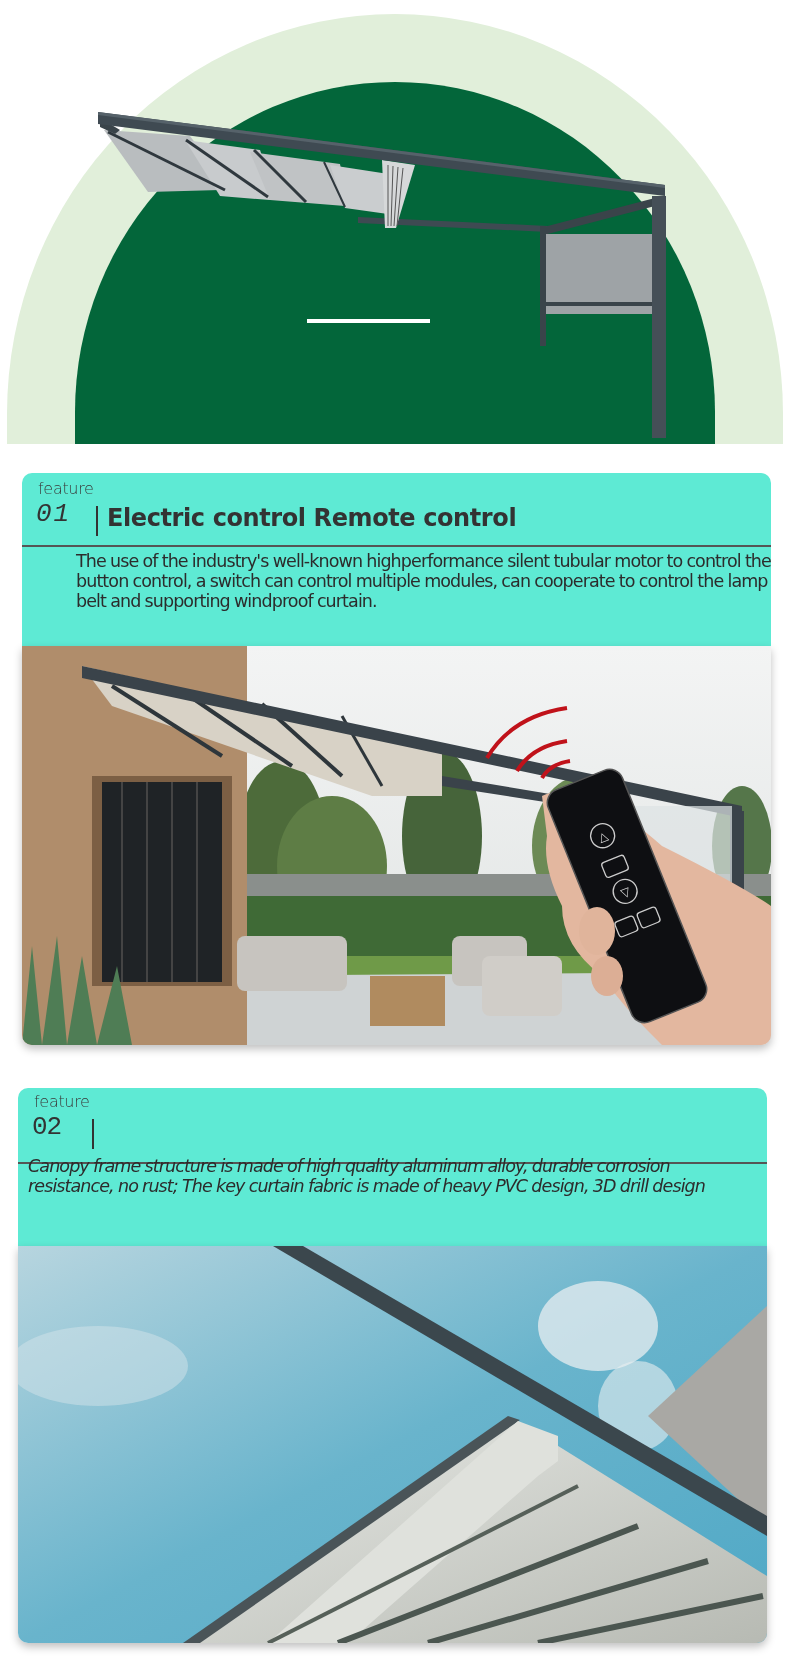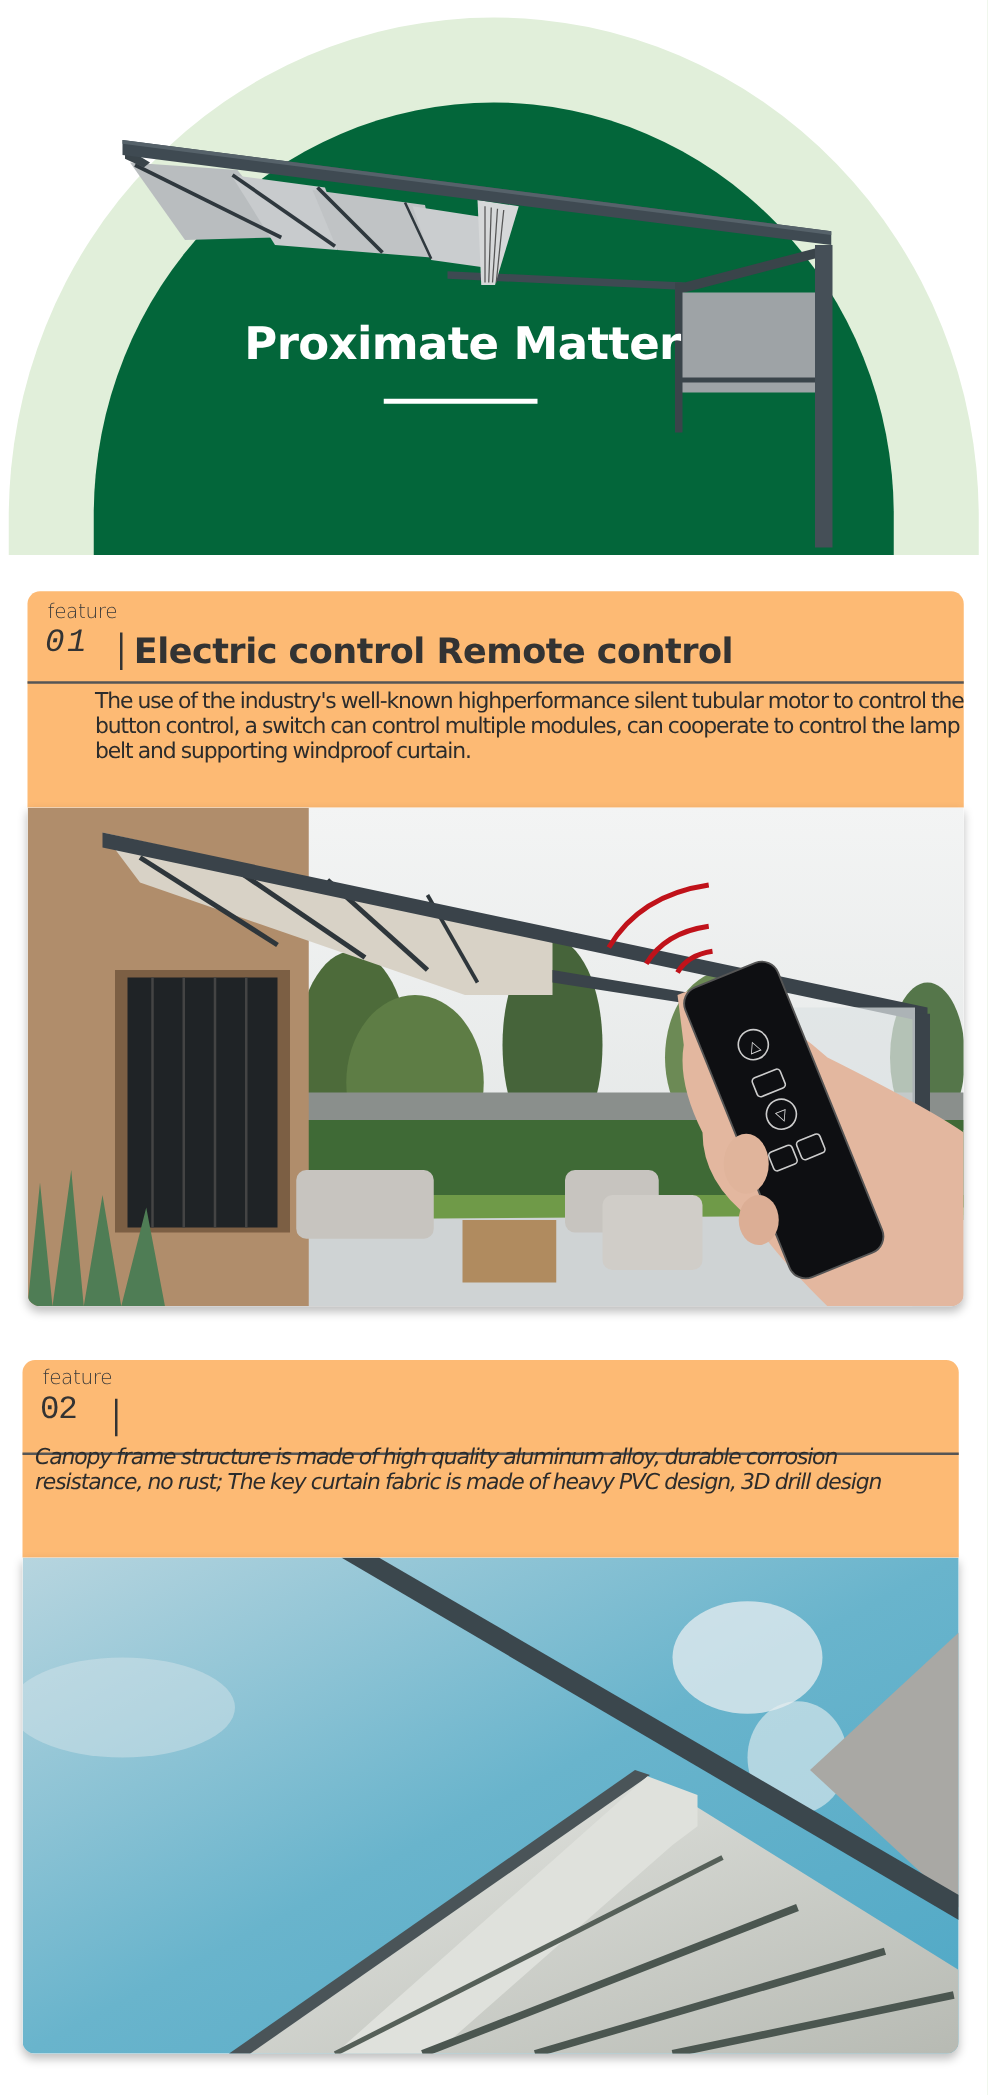--- a/index.html
+++ b/index.html
@@ -20,33 +20,33 @@
   .hero svg.pergola { position: absolute; left: 0; top: 0; }
   .hero-title {
     position: absolute; left: 0; width: 740px; top: 255px; text-align: center;
     font-family: "DejaVu Sans", sans-serif; font-weight: bold; font-size: 36px; color: #ffffff;
     letter-spacing: -0.5px;
   }
   .hero-underline { position: absolute; left: 307px; top: 319px; width: 123px; height: 4px; background: #ffffff; }
 
   
   .card {
-    position: absolute; background: #fdba74; border-radius: 10px 10px 0 0;
+    position: absolute; background: #5eead4; border-radius: 10px 10px 0 0;
   }
   .card .feat-label {
     position: absolute; font-size: 16px; color: #3a3a3a; font-family: "DejaVu Sans", sans-serif;
     font-weight: 300; letter-spacing: -0.3px;
   }
   .card .feat-num {
     position: absolute; font-size: 26px; color: #333333; font-family: Liberation Mono, monospace;
     font-style: italic; letter-spacing: 2px; line-height: 1;
   }
   .card .feat-bar { position: absolute; width: 2px; height: 30px; background: #333; }
   .card .feat-title {
-    position: absolute; font-size: 28px; font-weight: bold; color: #333333;
+    position: absolute; font-size: 24px; font-weight: bold; color: #333333;
     font-family: "DejaVu Sans", sans-serif; letter-spacing: -0.4px;
   }
   .card .sep { position: absolute; left: 0; right: 0; height: 2px; background: #555555; }
   .card .desc {
     position: absolute; font-size: 17.5px; line-height: 20px; color: #2c2c2c;
     font-family: "DejaVu Sans", sans-serif; letter-spacing: -0.9px; word-spacing: -0.5px;
   }
   .photo {
     position: absolute; overflow: hidden; border-radius: 0 0 10px 10px;
     box-shadow: 0 4px 8px rgba(0,0,0,0.25);
@@ -83,21 +83,20 @@
 
     <polygon points="98,112 665,185 665,196 98,124" fill="#3f4a52"></polygon>
     <polygon points="98,112 665,185 665,188 98,115" fill="#56626a"></polygon>
 
     <polygon points="540,228 655,198 655,206 540,236" fill="#3a444a"></polygon>
     <rect x="540" y="234" width="112" height="80" fill="#9ea3a6"></rect>
     <rect x="540" y="226" width="6" height="120" fill="#3a444a"></rect>
     <rect x="652" y="196" width="14" height="242" fill="#454f57"></rect>
     <rect x="540" y="302" width="112" height="4" fill="#3a444a"></rect>
   </svg>
-  <div class="hero-title">Proximate Matter</div>
   <div class="hero-underline"></div>
 </section>
 
 <section class="card" style="left:22px; top:473px; width:749px; height:173px;">
   <div class="feat-label" style="left:16px; top:6px;">feature</div>
   <div class="feat-num" style="left:14px; top:28px;">01</div>
   <div class="feat-bar" style="left:74px; top:33px;"></div>
   <div class="feat-title" style="left:85px; top:31px;">Electric control Remote control</div>
   <div class="sep" style="top:72px;"></div>
   <div class="desc" style="left:10px; top:78px; width:735px;margin-left:44px;">

